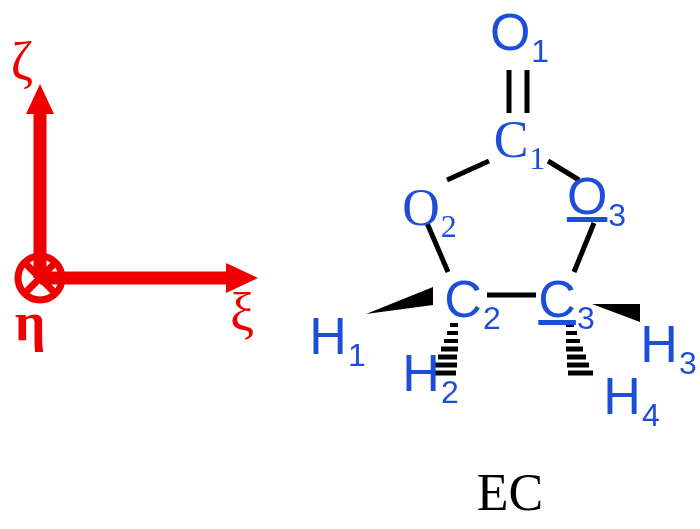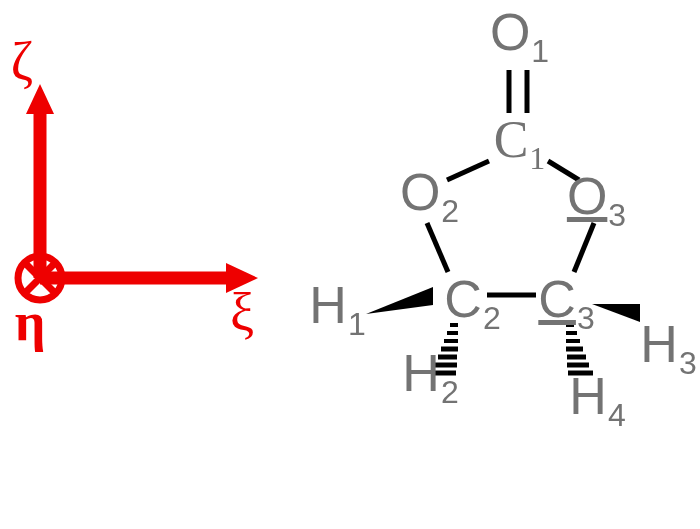--- a/index.html
+++ b/index.html
@@ -19,21 +19,21 @@
     position: absolute;
     left: 0;
     top: 0;
     width: 700px;
     height: 529px;
   }
   .atom {
     position: absolute;
     font-family: "Liberation Sans", sans-serif;
     font-size: 52px;
-    color: #737373;
+    color: #1d4ed8;
     line-height: 1;
     white-space: nowrap;
     transform: translate(-50%, -50%);
     letter-spacing: 0px;
   }
   .atom .sub {
     font-size: 32px;
     vertical-align: baseline;
     position: relative;
     top: 12px;
@@ -126,46 +126,47 @@
   </svg>
 
   <div class="atom" style="left:519px; top:32px;">
     <span>O</span><span class="sub">1</span>
   </div>
 
   <div class="atom" style="left:519px; top:140px;font-family:Liberation Serif, serif;">
     <span>C</span><span class="sub">1</span>
   </div>
 
-  <div class="atom" style="left:429px; top:192px;">
+  <div class="atom" style="left:429px; top:208px;font-family:Liberation Serif, serif;">
     <span>O</span><span class="sub">2</span>
   </div>
 
   <div class="atom" style="left:596px; top:196px;text-decoration:underline;">
     <span>O</span><span class="sub">3</span>
   </div>
 
   <div class="atom" style="left:472px; top:299px;text-align:center;">
     <span>C</span><span class="sub">2</span>
   </div>
 
   <div class="atom" style="left:566px; top:299px;text-decoration:underline;">
     <span>C</span><span class="sub">3</span>
   </div>
 
-  <div class="atom" style="left:337px; top:305px;">
+  <div class="atom" style="left:337px; top:336px;">
     <span>H</span><span class="sub">1</span>
   </div>
 
   <div class="atom" style="left:430px; top:373px;">
     <span>H</span><span class="sub">2</span>
   </div>
 
   <div class="atom" style="left:668px; top:323px;margin-top:21px;">
     <span>H</span><span class="sub">3</span>
   </div>
 
-  <div class="atom" style="left:597px; top:396px;">
+  <div class="atom" style="left:631px; top:396px;">
     <span>H</span><span class="sub">4</span>
   </div>
 
+  <div class="caption" style="left:510px; top:493px;">EC</div>
 
 </div>
 
 </body></html>

